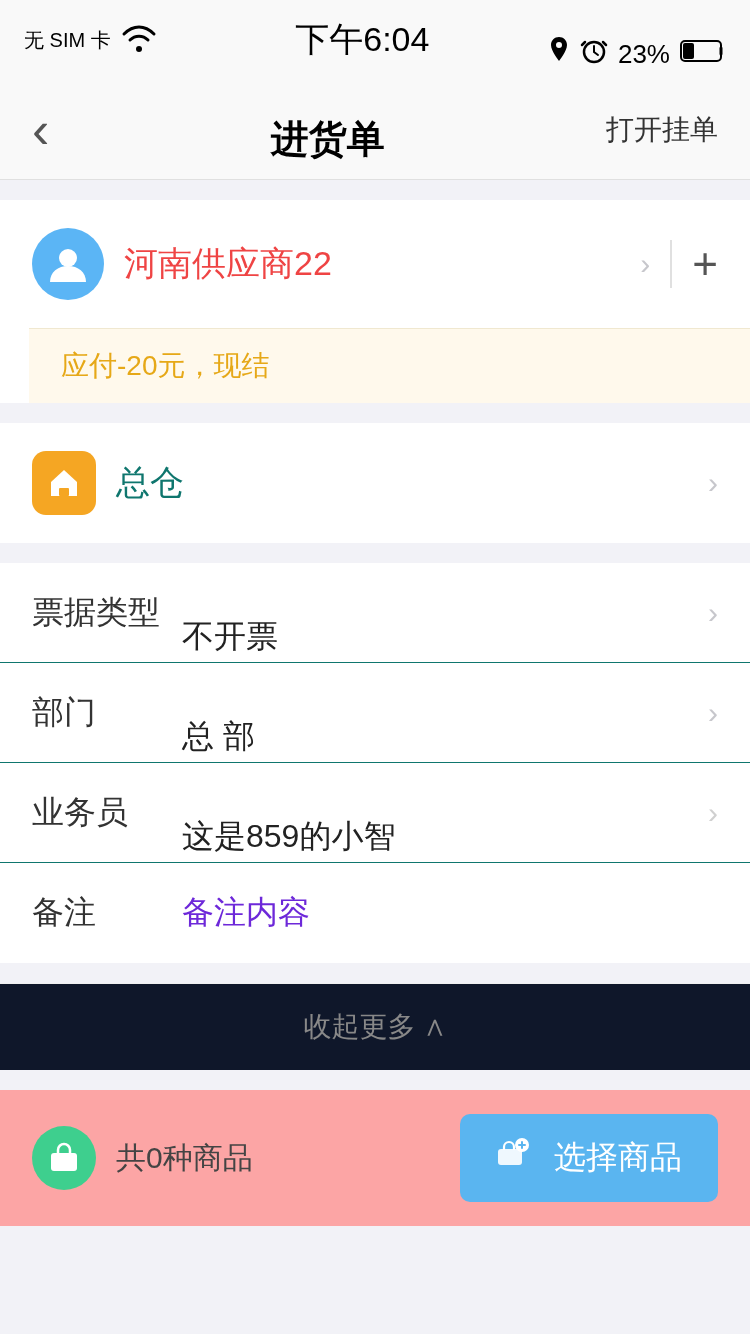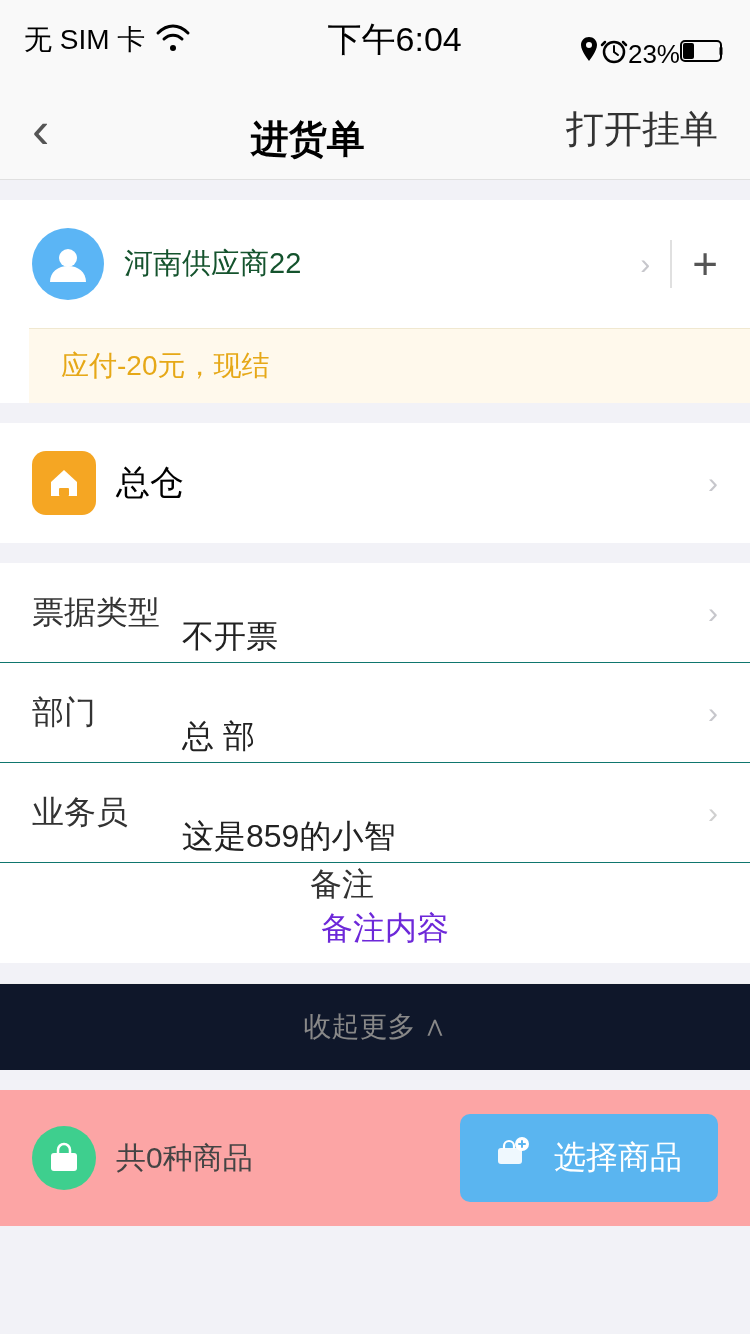--- a/index.html
+++ b/index.html
@@ -21,30 +21,31 @@
       align-items: center;
       justify-content: space-between;
       padding: 0 24px;
       font-size: 28px;
       color: #000;
     }
     .status-left {
       display: flex;
       align-items: center;
       gap: 10px;
-      font-size: 28px;
+      font-size: 20px;
     }
     .status-center {
       font-size: 34px;
       font-weight: 500;
       margin-left: 20px;
     }
     .status-right {
       display: flex;
       align-items: center;
+      gap: 10px;
       font-size: 26px;
       margin-top: 28px;
     }
 
     
     .nav-bar {
       width: 100%;
       height: 100px;
       background: #f9f9f9;
       display: flex;
@@ -58,21 +59,21 @@
       color: #333;
       cursor: pointer;
     }
     .nav-title {
       font-size: 38px;
       font-weight: 600;
       color: #000;
       margin-top: 20px;
     }
     .nav-action {
-      font-size: 38px;
+      font-size: 28px;
       color: #333;
     }
 
     
     .section-gap {
       height: 20px;
       background: #f2f2f7;
     }
 
     
@@ -95,22 +96,22 @@
       background: #5bb5f5;
       display: flex;
       align-items: center;
       justify-content: center;
       margin-right: 20px;
       flex-shrink: 0;
     }
     .supplier-avatar svg { display: block; }
     .supplier-name {
       flex: 1;
-      font-size: 29px;
-      color: #14532d;
+      font-size: 34px;
+      color: #ef4444;
     }
     .supplier-chevron {
       color: #c7c7cc;
       font-size: 30px;
       margin-right: 20px;
     }
     .supplier-divider {
       width: 2px;
       height: 48px;
       background: #e0e0e0;
@@ -147,42 +148,41 @@
       background: #f5a623;
       display: flex;
       align-items: center;
       justify-content: center;
       margin-right: 20px;
       flex-shrink: 0;
     }
     .warehouse-name {
       flex: 1;
       font-size: 34px;
-      color: #000000;
+      color: #0f766e;
     }
     .chevron-right {
       color: #c7c7cc;
       font-size: 30px;
     }
 
     
     .form-section {
       background: #fff;
       margin-top: 20px;
     }
     .form-row {
       display: flex;
       align-items: center;
       padding: 0 32px;
       height: 100px;
       border-bottom: 1px solid #0f766e;
     }
     .form-row:last-child {
       border-bottom: none;
-      flex-direction: column;
     }
     .form-label {
       font-size: 32px;
       color: #333;
       width: 130px;
       flex-shrink: 0;
     }
     .form-value {
       flex: 1;
       font-size: 32px;
@@ -236,20 +236,21 @@
       font-size: 30px;
       color: #444;
     }
     .select-btn {
       background: #5ab5f0;
       color: #fff;
       border-radius: 10px;
       padding: 22px 36px;
       font-size: 32px;
       display: flex;
+      align-items: center;
       gap: 24px;
     }
     .select-btn-icon {
       font-size: 32px;
     }
 
     
     .footer-area {
       flex: 1;
       background: #f2f2f7;

